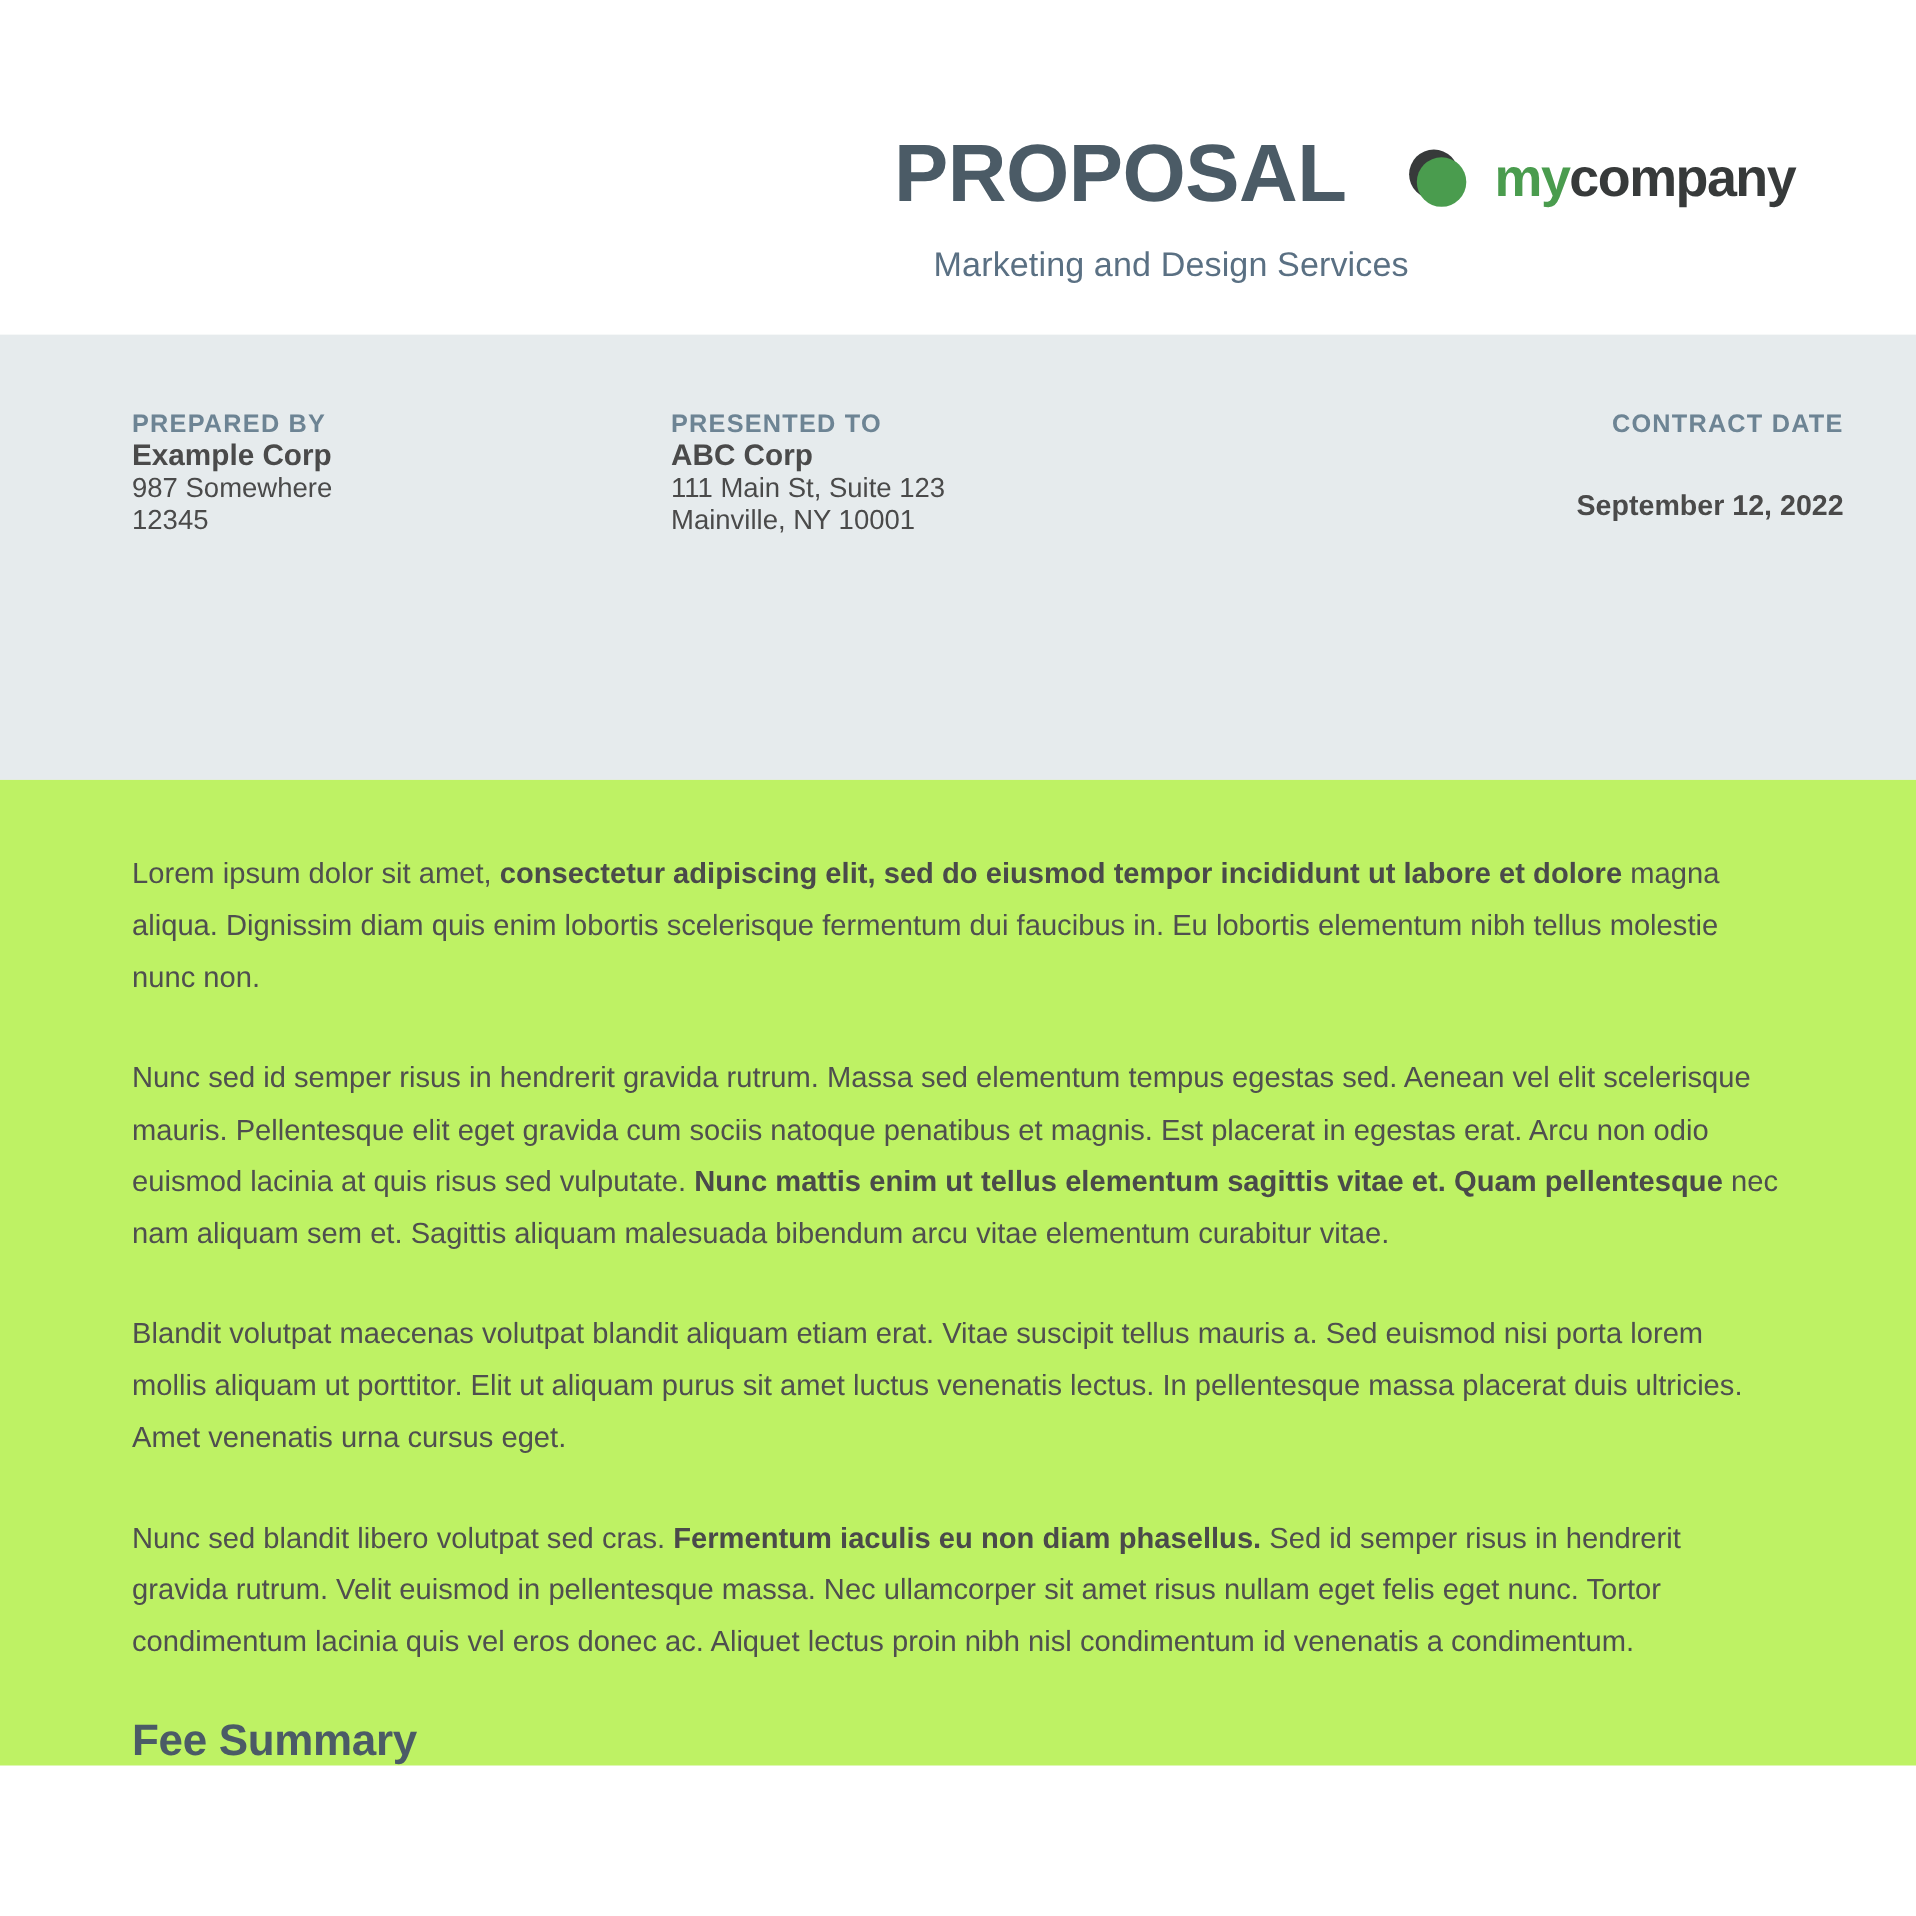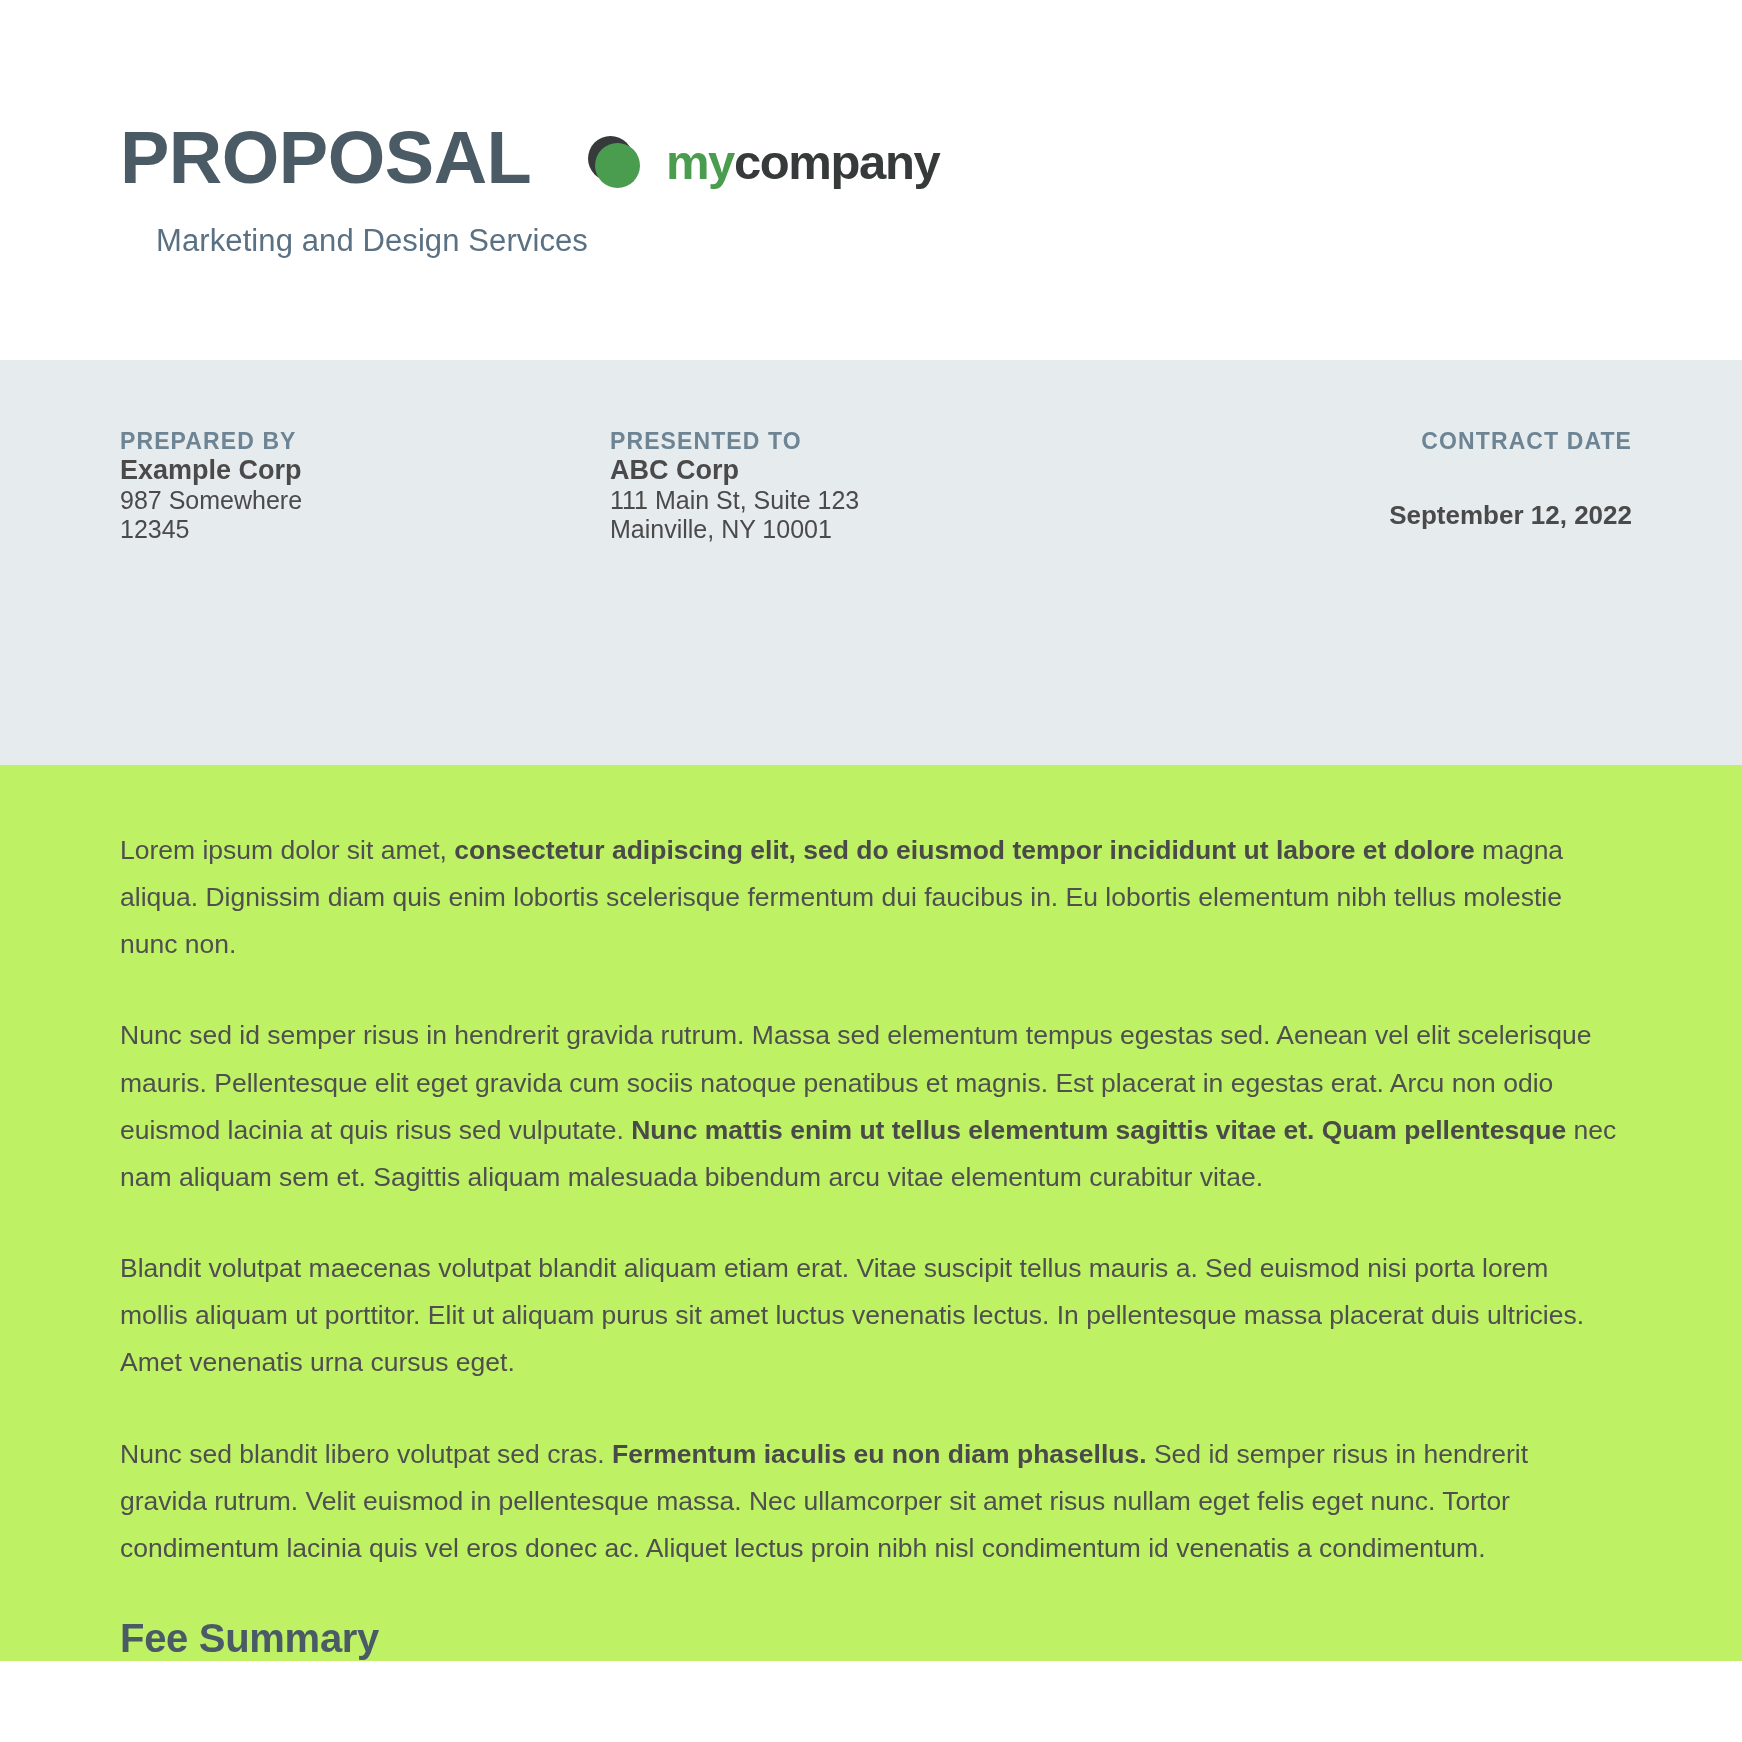--- a/index.html
+++ b/index.html
@@ -16,24 +16,24 @@
     position: relative;
     width: 1742px;
     height: 1742px;
     background: #ffffff;
     overflow: hidden;
   }
 
   
   .header {
     position: relative;
-    height: 360px;
+    height: 304px;
     padding: 118px 110px 0 120px;
     display: flex;
-    justify-content: flex-start;
+    justify-content: flex-end;
     align-items: flex-start;
     background: #ffffff;
   }
 
   .title-block { padding-top: 4px; }
 
   .doc-title {
     font-size: 74px;
     line-height: 0.98;
     font-weight: 700;
@@ -84,21 +84,21 @@
     line-height: 1;
     white-space: nowrap;
   }
   .logo-my { color: #4a9c4e; }
   .logo-company { color: #373a3a; }
 
   
   .info-band {
     background: #e6ebed;
     height: 405px;
-    padding: 68px 110px 0 120px;
+    padding: 68px 66px 0 120px;
     display: flex;
   }
   .info-col { }
   .info-col.prepared { width: 490px; }
   .info-col.presented { width: 640px; }
   .info-col.date {
     flex: 1;
     text-align: right;
   }
 

